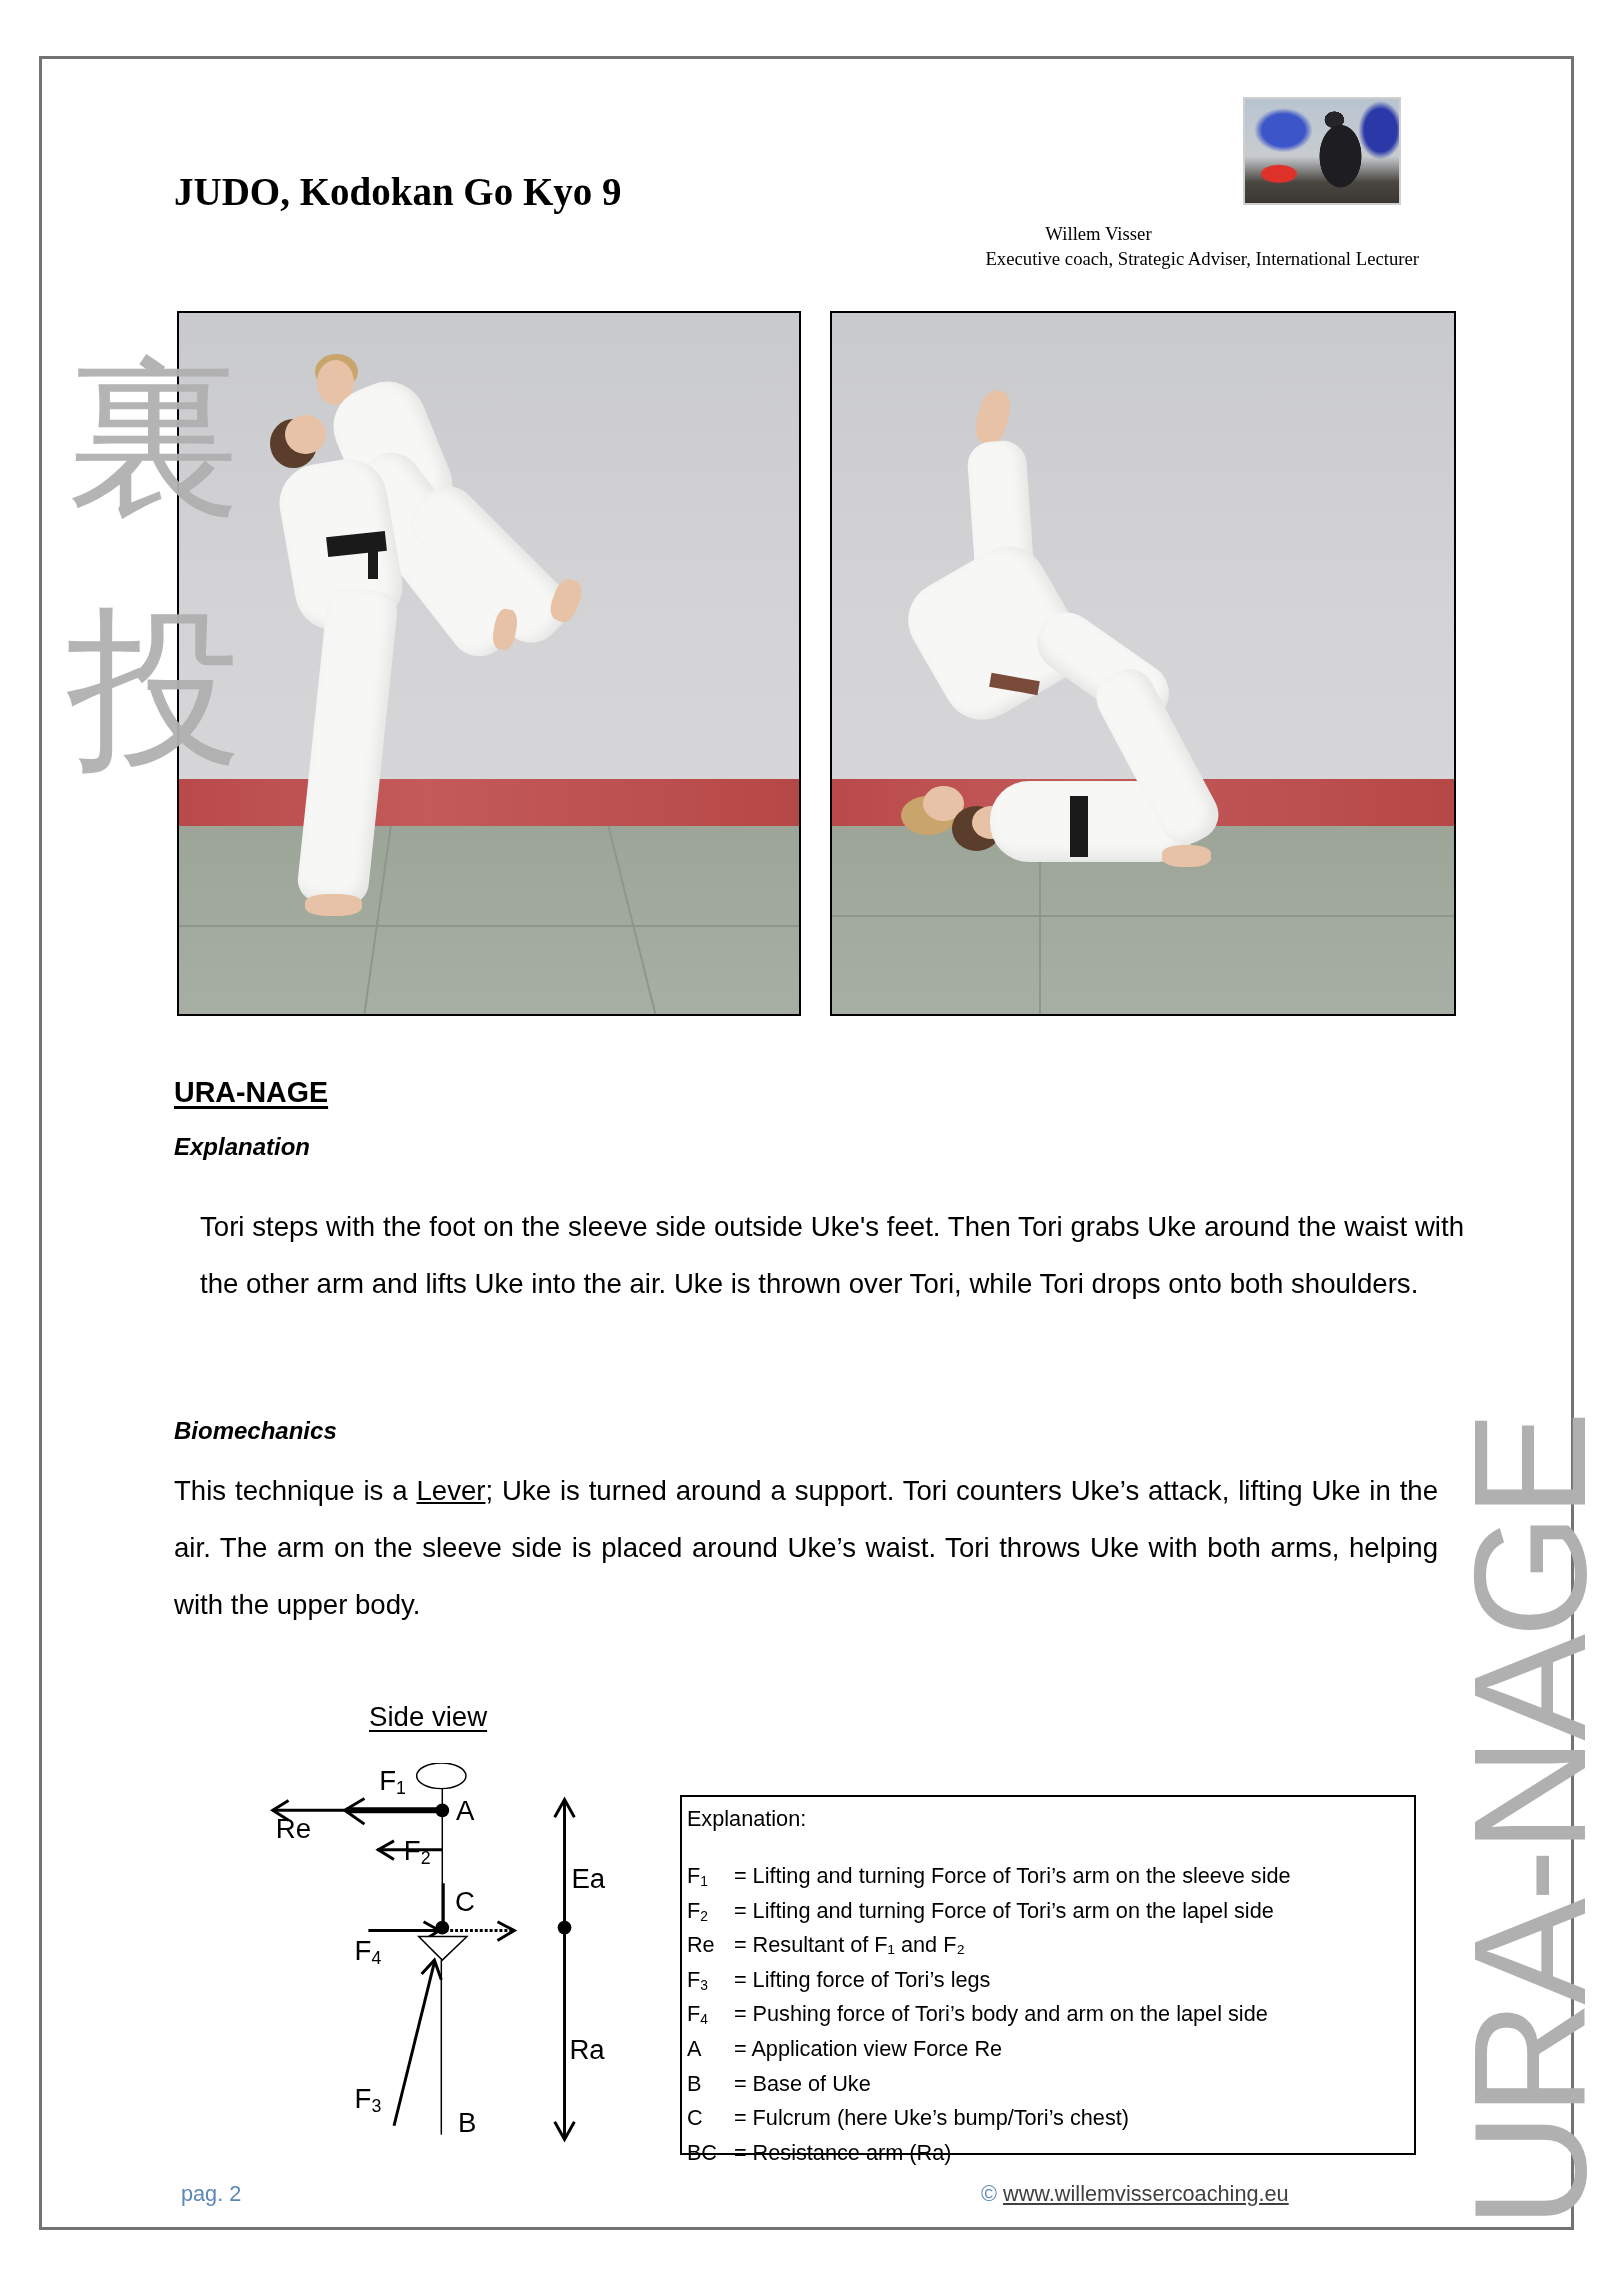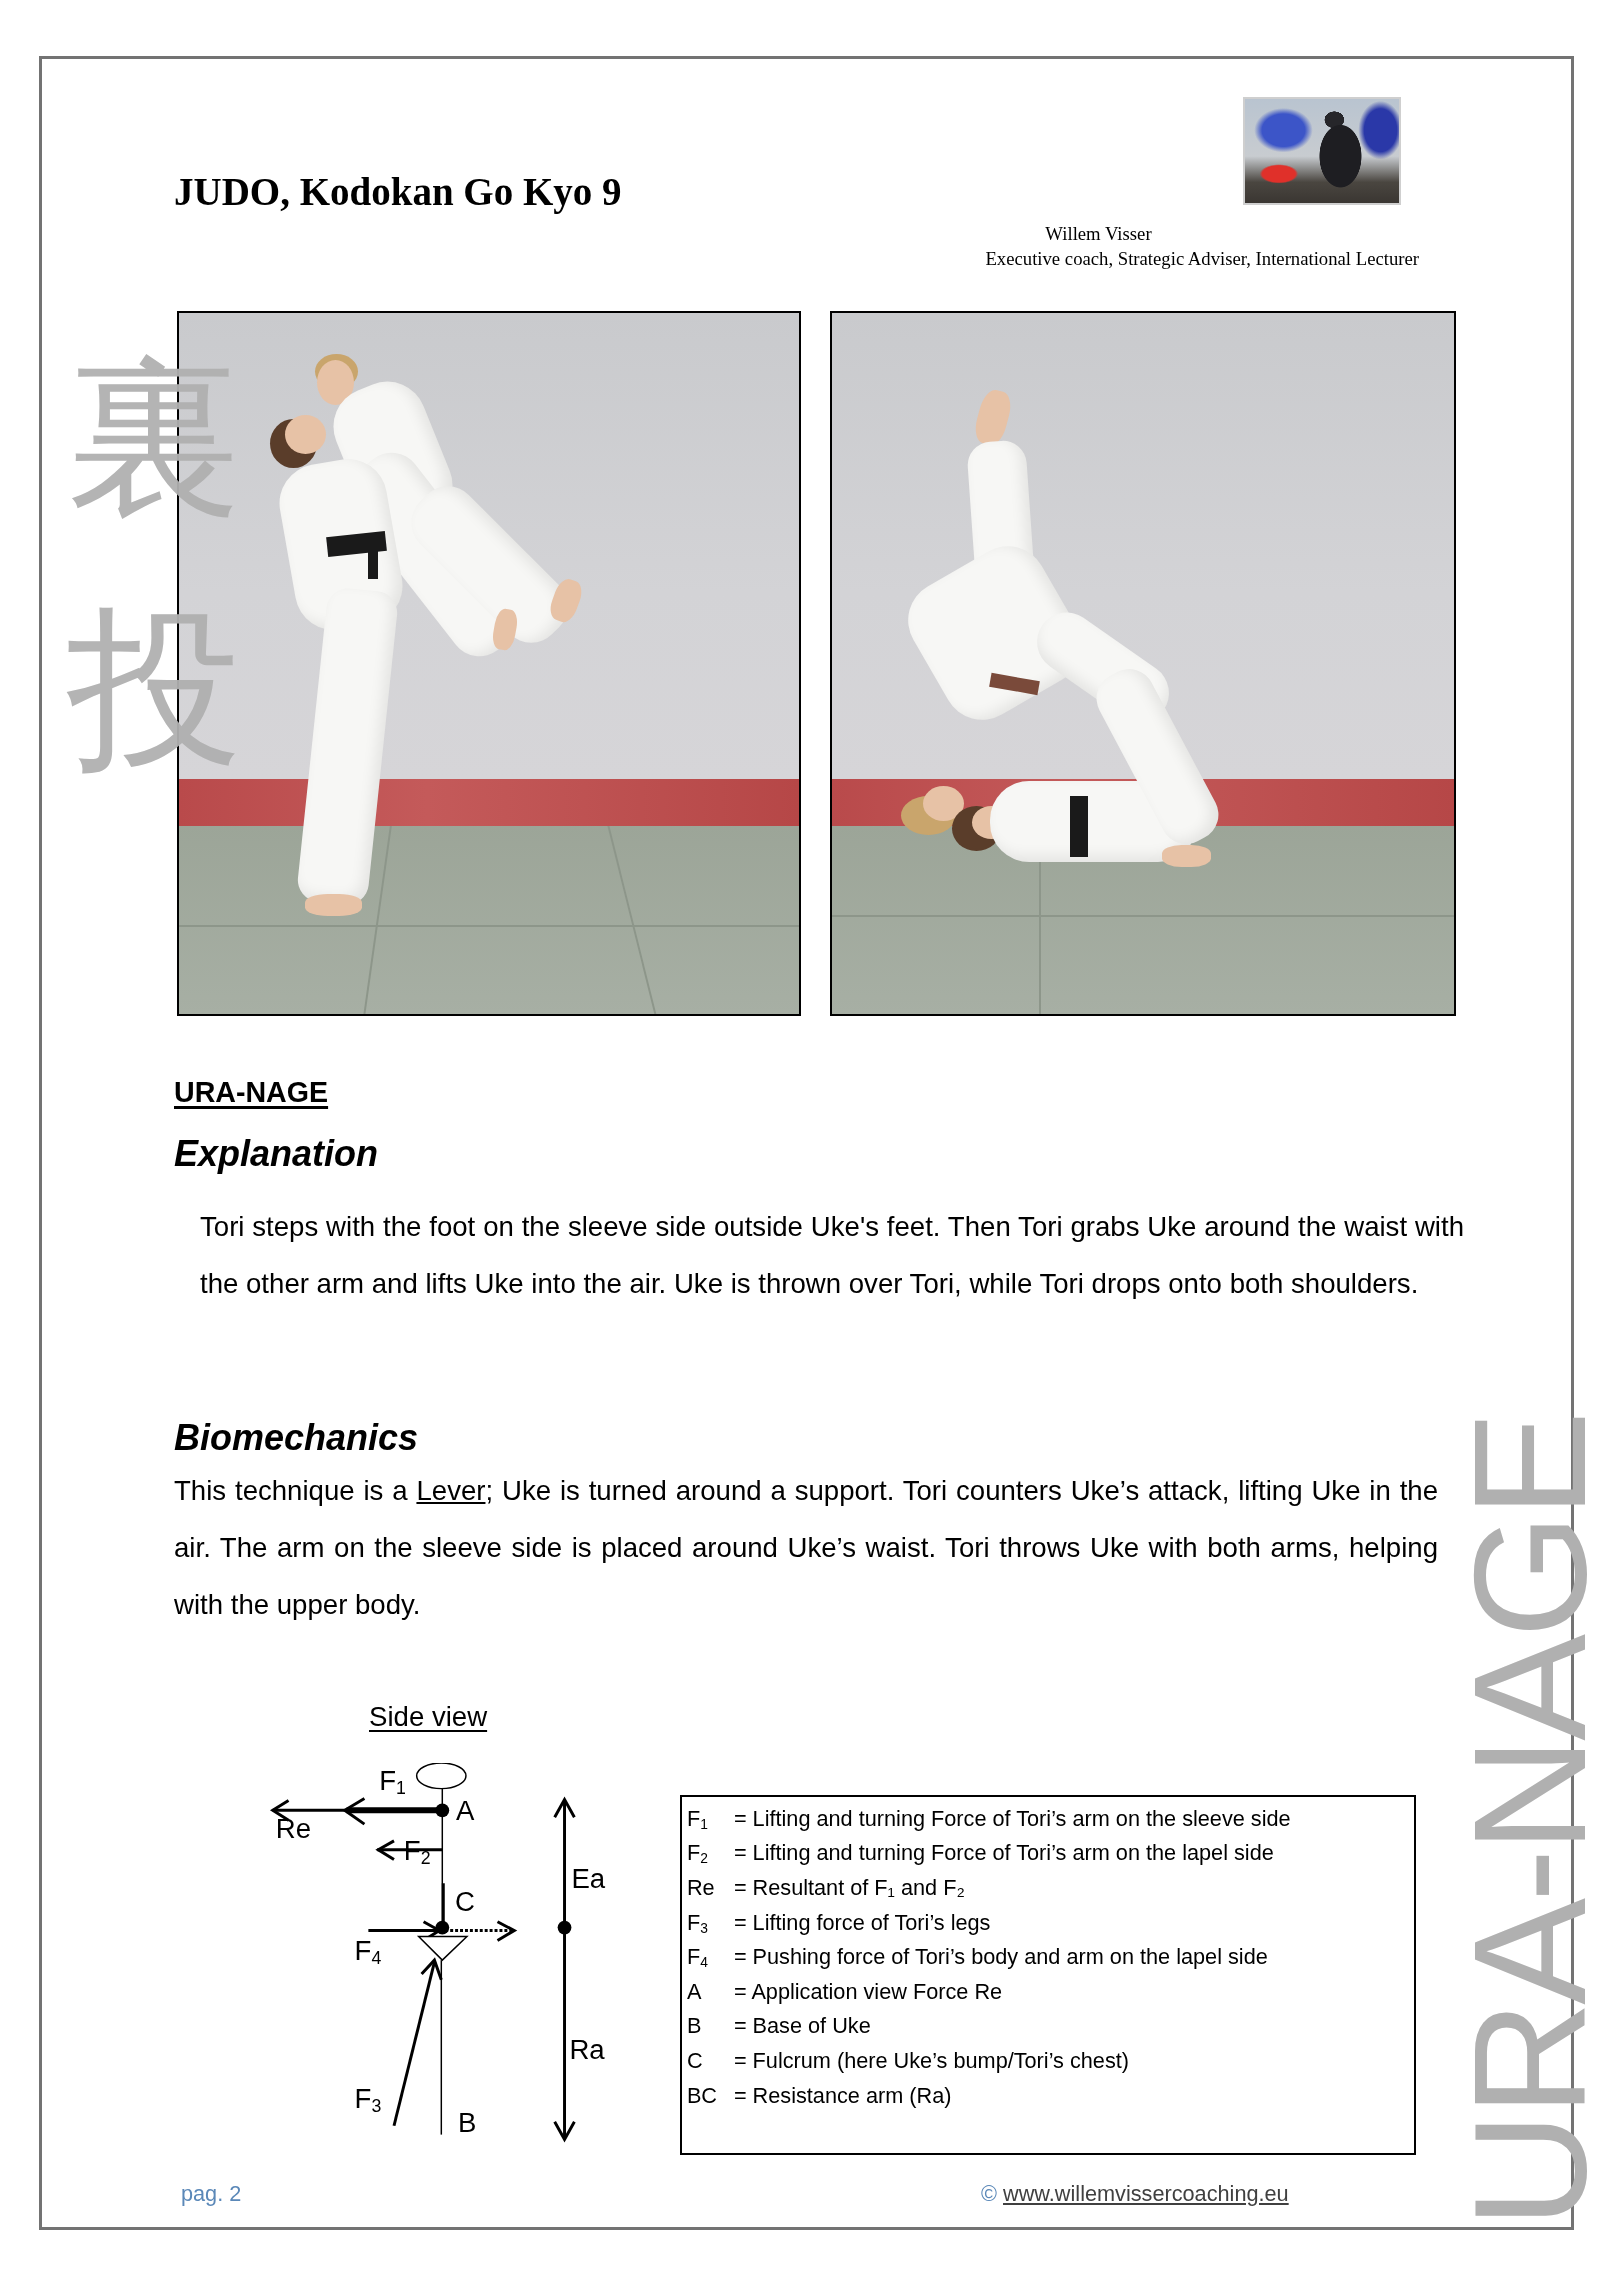--- a/index.html
+++ b/index.html
@@ -32,21 +32,21 @@
   .hair-dark { position: absolute; background: #5a3d2a; border-radius: 50%; }
   .hair-blond { position: absolute; background: #c9a56c; border-radius: 50%; }
   .belt-black { position: absolute; background: #1a1a1a; }
   .belt-brown { position: absolute; background: #7a4a3a; }
 
   .kanji { left: 61px; width: 187px; font-family: "DejaVu Serif", serif; font-size: 175px; color: #b0b0b0; line-height: 1; text-align: center; opacity: 0.95; }
   .kanji-1 { top: 350px; }
   .kanji-2 { top: 601px; }
 
   .section-title { left: 174px; top: 1076px; font-weight: bold; font-size: 28.6px; text-decoration: underline; text-decoration-thickness: 3px; text-underline-offset: 3.9px; }
-  .sub-head { left: 174px; font-weight: bold; font-style: italic; font-size: 36px; }
+  .sub-head { left: 174px; font-weight: bold; font-style: italic; font-size: 24px; }
   .sub-explanation { top: 1133px; }
   .sub-biomech { top: 1417px; }
   .para { left: 174px; width: 1264px; font-size: 27.6px; line-height: 57px; text-align: justify; }
   .para-1 { top: 1198px; margin-left: 26px; }
   .para-2 { top: 1462px; }
   .para .u { text-decoration: underline; }
 
   .side-view-label { left: 369px; top: 1701px; font-size: 27.6px; text-decoration: underline; text-underline-offset: 3.9px; }
   .diagram { left: 256px; top: 1763px; width: 414px; height: 414px; }
 
@@ -178,20 +178,21 @@
     <text x="580" y="1917">Ea</text>
     <text x="462" y="1940">C</text>
     <text x="360" y="1990"><tspan>F</tspan><tspan font-size="18" dy="4">4</tspan></text>
     <text x="578" y="2090">Ra</text>
     <text x="360" y="2140"><tspan>F</tspan><tspan font-size="18" dy="4">3</tspan></text>
     <text x="465" y="2164">B</text>
   </g>
 </svg>
 
 <div class="abs legend-box">
+  <span class="legend-title">Explanation:</span>
   <div class="legend-row">
       <span class="legend-sym"><span>F</span><sub>1</sub></span>
       <span class="legend-desc">= Lifting and turning Force of Tori’s arm on the sleeve side</span>
     </div>
   <div class="legend-row">
       <span class="legend-sym"><span>F</span><sub>2</sub></span>
       <span class="legend-desc">= Lifting and turning Force of Tori’s arm on the lapel side</span>
     </div>
   <div class="legend-row">
       <span class="legend-sym"><span>Re</span><sub></sub></span>

